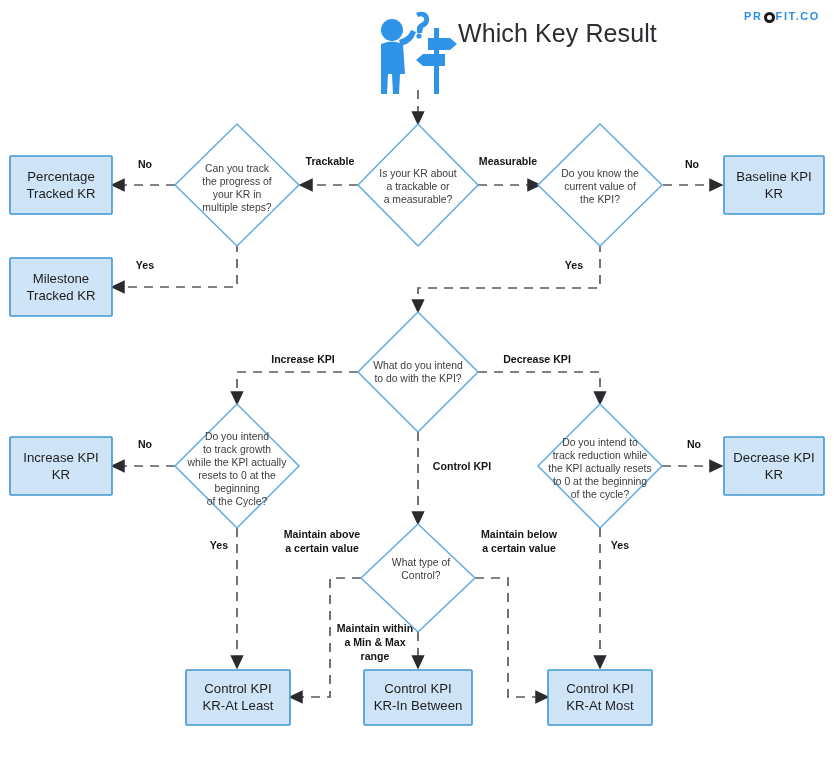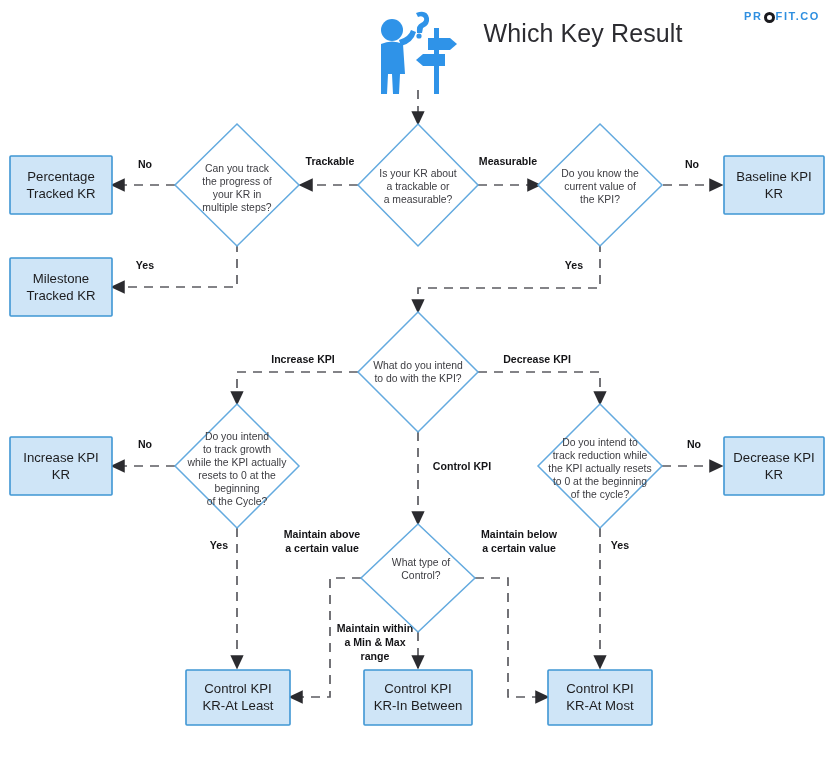--- a/index.html
+++ b/index.html
@@ -46,21 +46,21 @@
   }
   .conn {
     fill: none;
     stroke: #5b5b60;
     stroke-width: 1.7;
     stroke-dasharray: 9 7;
   }
   .arrowhead { fill: #2b2b2f; }
 
   
-  #header { position: absolute; left: 0; top: 0; width: 834px; height: 104px; text-align: center; }
+  #header { position: absolute; left: 0; top: 0; width: 834px; height: 104px; }
   #title {
     position: absolute;
     left: 458px; top: 18px;
     width: 250px;
     font-size: 25px;
     line-height: 1.26;
     color: #2c2c31;
     letter-spacing: 0.1px;
   }
   #logo {

